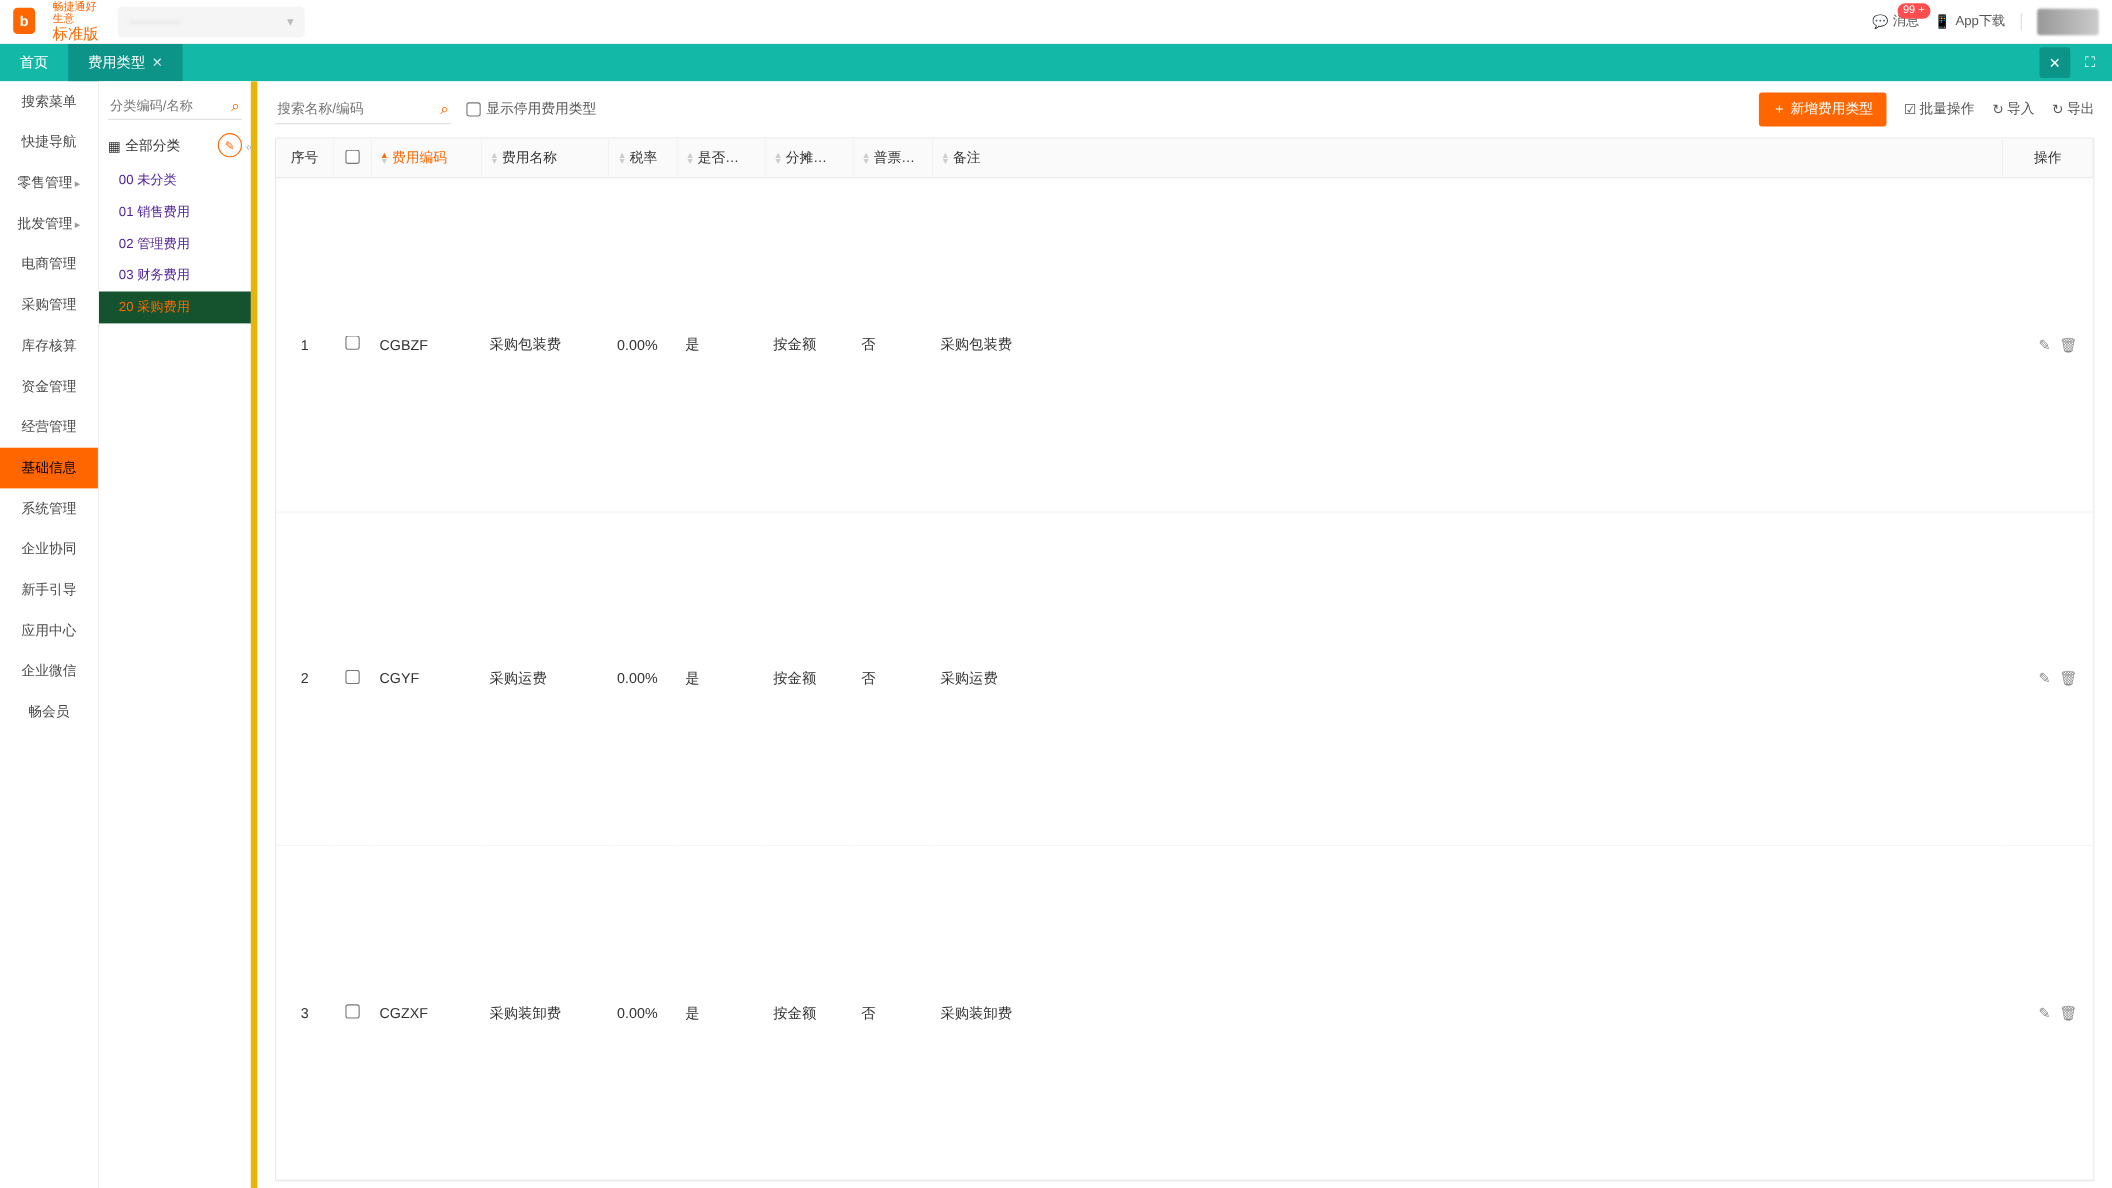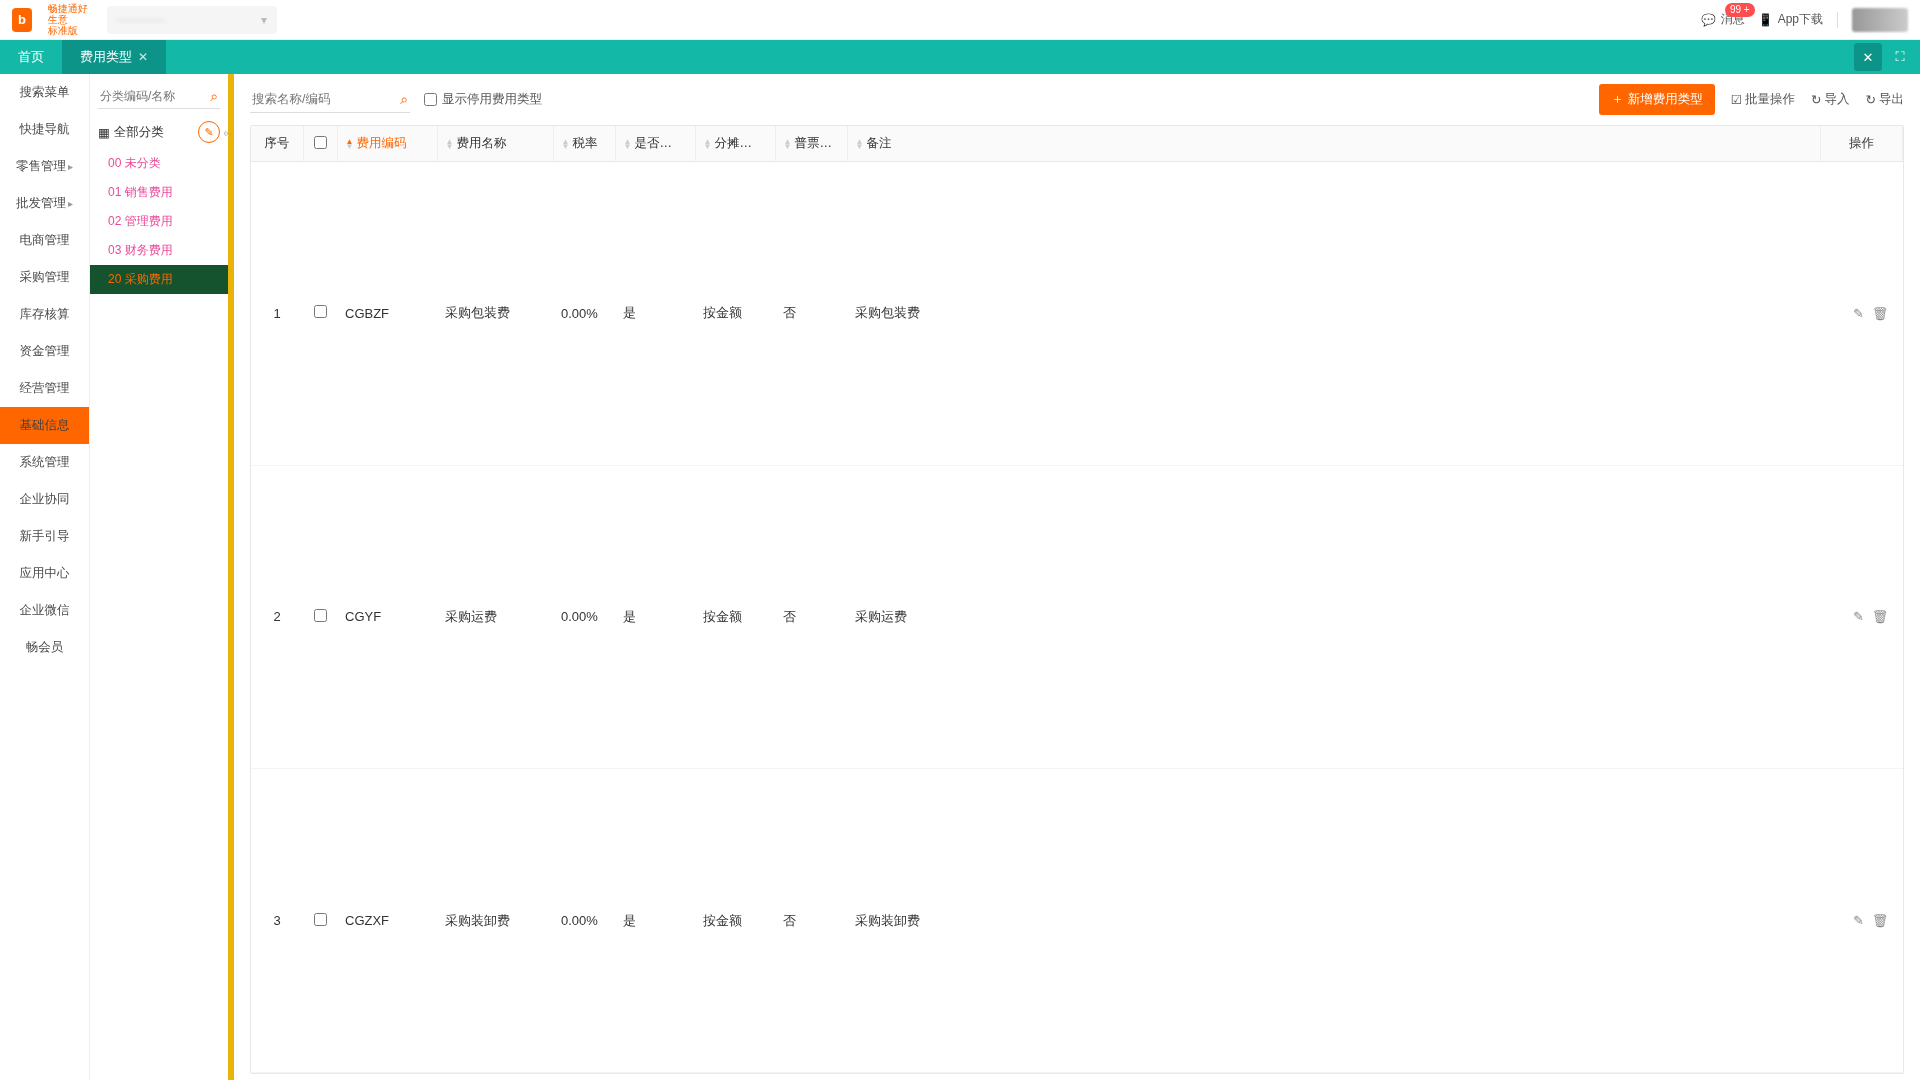--- a/index.html
+++ b/index.html
@@ -4,21 +4,21 @@
 <style>
 * { box-sizing: border-box; margin: 0; padding: 0; }
 body { font-family: "Microsoft YaHei", Arial, sans-serif; font-size: 13px; color: #333; background: #fff; overflow: hidden; }
 
 
 .top-header { height: 40px; display: flex; align-items: center; padding: 0 12px; border-bottom: 1px solid #eee; }
 .logo-area { display: flex; align-items: center; width: 85px; }
 .logo-icon { width: 24px; height: 24px; background: #ff6600; border-radius: 4px; display: inline-flex; align-items: center; justify-content: center; color: #fff; font-weight: bold; }
 .logo-text { margin-left: 16px; display: flex; flex-direction: column; line-height: 1.1; }
 .logo-text .t1 { color: #ff6600; font-size: 10px; }
-.logo-text .t2 { color: #ff6600; font-size: 10px; }
+.logo-text .t2 { color: #ff6600; font-size: 14px; }
 .company-select { margin-left: 10px; width: 170px; height: 28px; background: #f5f5f5; border-radius: 4px; display: flex; align-items: center; justify-content: space-between; padding: 0 10px; color: #999; position: relative; }
 .company-blur { filter: blur(2px); opacity: 0.5; font-size: 12px; }
 .chev-down { color: #bbb; font-size: 12px; }
 .top-right { margin-left: auto; display: flex; align-items: center; gap: 14px; }
 .top-right .item { display: flex; align-items: center; gap: 4px; color: #555; font-size: 12px; position: relative; }
 .badge { position: absolute; top: -8px; right: -10px; background: #ff4d4f; color: #fff; font-size: 10px; border-radius: 8px; padding: 0 5px; line-height: 14px; }
 .avatar { width: 56px; height: 24px; background: linear-gradient(90deg, #555, #aaa); border-radius: 3px; filter: blur(1px); opacity: 0.6; }
 .sep { width: 1px; height: 16px; background: #ddd; }
 
 
@@ -27,36 +27,36 @@
 .tab.active { background: #0d9488; text-align: center; }
 .tab .close { margin-left: 6px; font-size: 12px; opacity: 0.8; }
 .tab-bar-right { margin-left: auto; display: flex; align-items: center; padding-right: 6px; gap: 4px; }
 .tab-bar-right .btn { width: 28px; height: 28px; color: #fff; display: flex; align-items: center; justify-content: center; cursor: pointer; }
 .tab-bar-right .btn.close-tab { background: #0d9488; border-radius: 3px; }
 
 
 .layout { display: flex; height: calc(100vh - 74px); }
 .sidebar { width: 90px; border-right: 1px solid #eee; display: flex; flex-direction: column; background: #fff; }
 .sidebar .menu-item { padding: 10px 8px; text-align: center; font-size: 12.5px; color: #4a4a4a; cursor: pointer; display: flex; align-items: center; justify-content: center; gap: 2px; }
-.sidebar .menu-item.active { background: #ff6600; color: #404040; }
+.sidebar .menu-item.active { background: #ff6600; color: #000000; }
 .sidebar .menu-item .caret { font-size: 10px; color: #999; }
 
 .content { flex: 1; display: flex; flex-direction: column; background: #f7f7f7; }
 
 
 .middle-row { flex: 1; display: flex; background: #fff; margin: 0; }
 .cat-panel { width: 144px; border-right: 6px solid #eab308; padding-top: 6px; background: #fff; position: relative; }
 .cat-search { margin: 4px 8px; position: relative; }
 .cat-search input { width: 100%; border: none; border-bottom: 1px solid #ddd; padding: 5px 22px 5px 2px; font-size: 12px; outline: none; }
 .cat-search .s-icon { position: absolute; right: 2px; top: 4px; color: #ff6600; font-size: 14px; }
 .cat-header { display: flex; align-items: center; padding: 8px 8px 6px; font-size: 12.5px; color: #333; gap: 4px; }
 .cat-header .edit-btn { margin-left: auto; width: 22px; height: 22px; border: 1px solid #ff6600; border-radius: 50%; display: flex; align-items: center; justify-content: center; font-size: 11px; color: #ff6600; }
 .collapse-btn { position: absolute; right: -2px; top: 52px; color: #bbb; font-size: 12px; cursor: pointer; }
 .cat-list { }
-.cat-item { padding: 6px 10px 6px 18px; font-size: 12px; color: #ec4899; cursor: pointer; }
+.cat-item { padding: 6px 10px 6px 18px; font-size: 12px; color: #4c1d95; cursor: pointer; }
 .cat-item.active { background: #14532d; color: #ff6600; }
 
 
 .table-area { flex: 1; display: flex; flex-direction: column; padding: 10px 16px 6px; }
 .toolbar { display: flex; align-items: center; gap: 14px; padding-bottom: 10px; }
 .search-box { position: relative; width: 160px; }
 .search-box input { width: 100%; border: none; border-bottom: 1px solid #ddd; padding: 6px 22px 6px 2px; font-size: 12.5px; outline: none; }
 .search-box .s-icon { position: absolute; right: 2px; top: 5px; color: #ff6600; font-size: 14px; }
 .chk-label { display: flex; align-items: center; gap: 5px; font-size: 12.5px; color: #555; }
 .chk-label input { width: 13px; height: 13px; }

